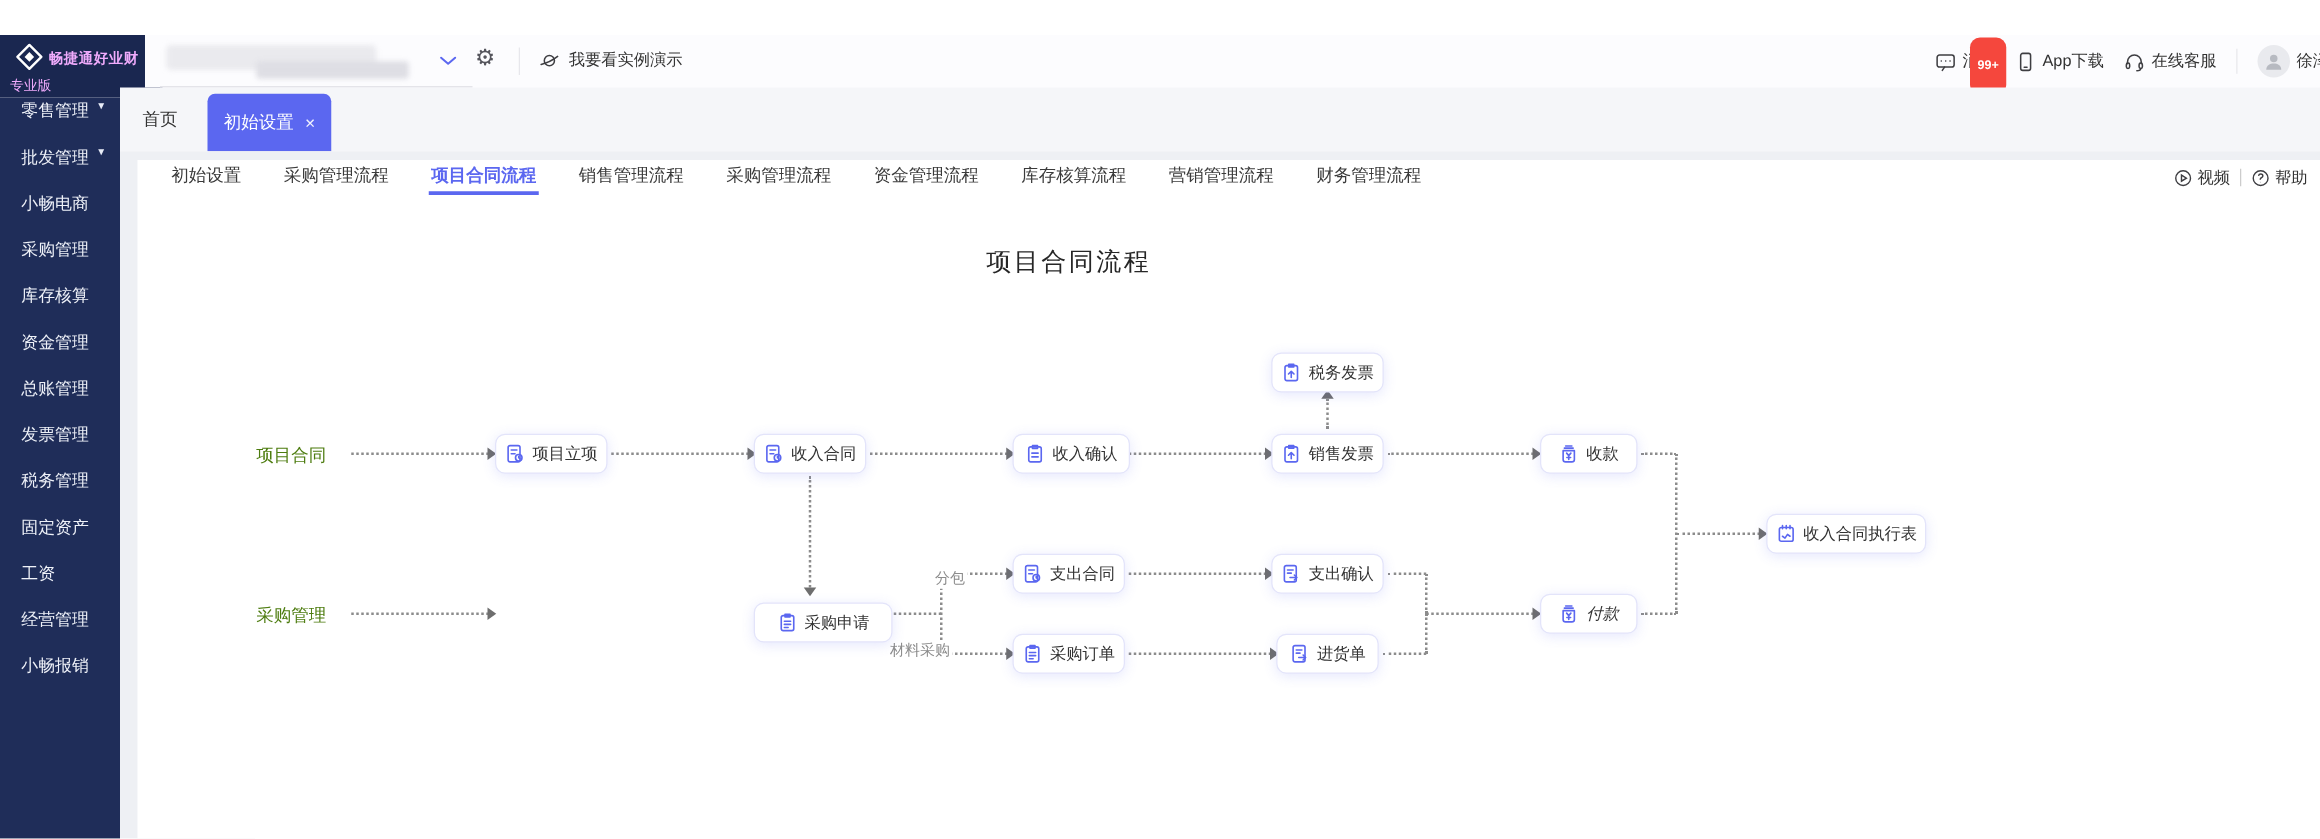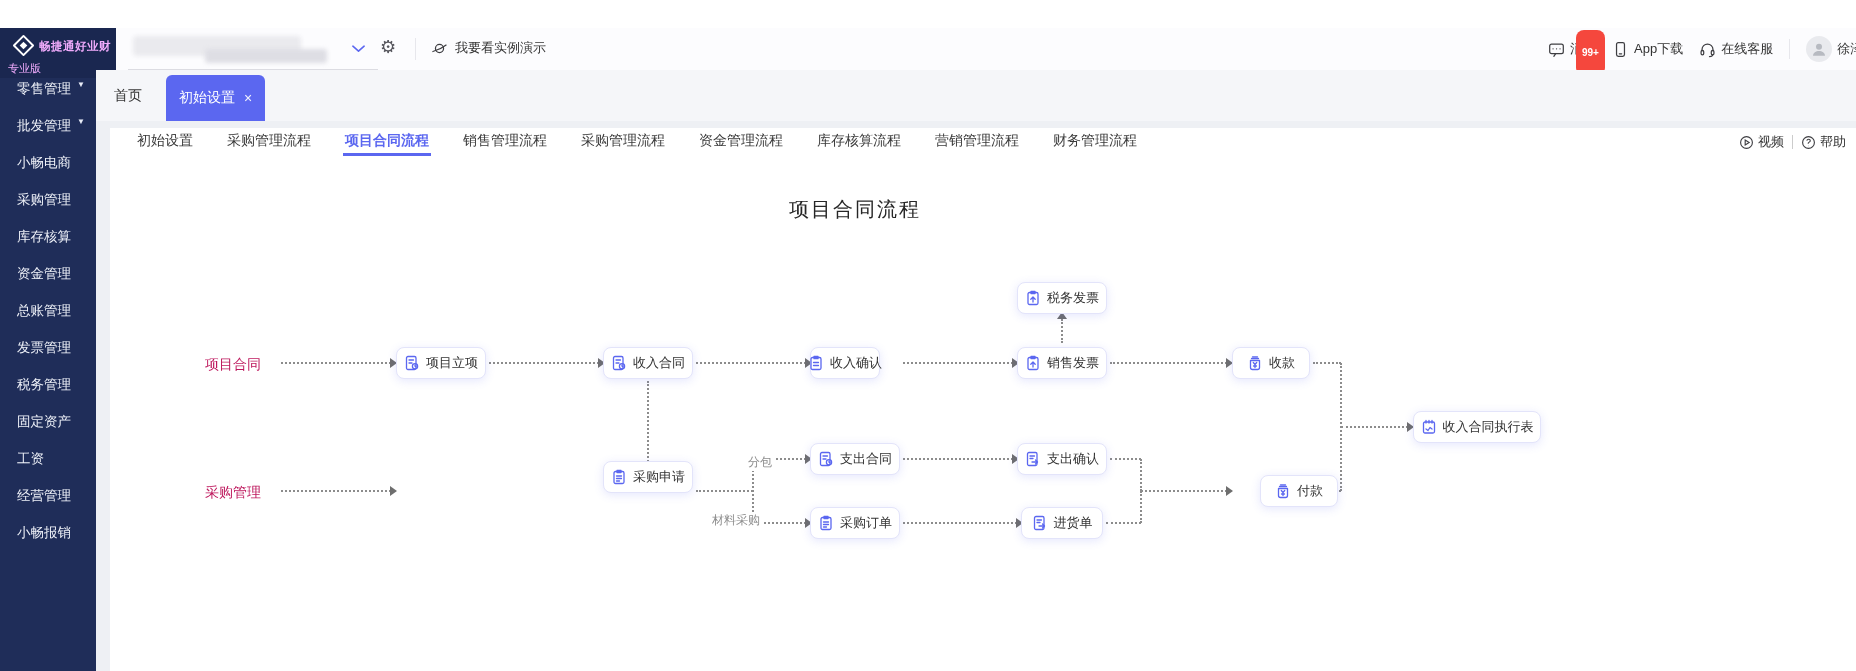--- a/index.html
+++ b/index.html
@@ -51,21 +51,21 @@
   .sr-div{width:1px;height:14px;background:#ccc;}
   
   .flow-title{position:absolute;left:605px;top:196px;width:500px;text-align:center;font-size:20px;color:#262626;letter-spacing:2px;}
   .flow-layer{position:absolute;left:0;top:0;width:1856px;height:671px;pointer-events:none;}
   .flow-node{position:absolute;height:32px;background:#fff;border:1px solid var(--node-border,#e3e4fa);border-radius:8px;
              box-shadow:0 2px 10px rgba(91,103,240,.16);display:flex;align-items:center;justify-content:center;gap:6px;
              font-size:13px;color:#333;box-sizing:border-box;cursor:pointer;pointer-events:auto;white-space:nowrap;}
   .node-icon{width:16px;height:16px;display:flex;}
   .node-icon svg{width:16px;height:16px;}
   .node-icon svg *{fill:none;stroke:var(--accent,#5b67f0);stroke-width:1.3;stroke-linecap:round;stroke-linejoin:round;}
-  .row-label{position:absolute;font-size:14px;color:#be185d;}
+  .row-label{position:absolute;font-size:14px;color:#4d7c0f;}
   .edge-h{position:absolute;border-top:2px dotted var(--line,#8c8c8c);height:0;}
   .edge-v{position:absolute;border-left:2px dotted var(--line,#8c8c8c);width:0;}
   .arr{position:absolute;width:0;height:0;}
   .arr.r{border-top:5px solid transparent;border-bottom:5px solid transparent;border-left:7px solid #6e6e6e;}
   .arr.u{border-left:5px solid transparent;border-right:5px solid transparent;border-bottom:7px solid #6e6e6e;}
   .arr.d{border-left:5px solid transparent;border-right:5px solid transparent;border-top:7px solid #6e6e6e;}
   .edge-label{position:absolute;font-size:12px;color:#8c8c8c;background:#fff;padding:0 2px;white-space:nowrap;}
 </style>
 </head>
 <body>
@@ -282,21 +282,21 @@
         <span class="node-icon">
           <svg viewBox="0 0 16 16">
             <rect x="2.5" y="1.5" width="9.5" height="13" rx="1.5"></rect>
             <path d="M5 5h4.5M5 8h3"></path>
             <circle cx="11" cy="11.2" r="2.6"></circle>
             <path d="M11 10v1.2l.9.5"></path>
           </svg>
         </span>
         <span>收入合同</span>
       </div>
-      <div class="flow-node" style="left: 810px; top: 347px; width: 70px;">
+      <div class="flow-node" style="left: 810px; top: 347px; width: 94px;">
         <span class="node-icon">
           <svg viewBox="0 0 16 16">
             <rect x="3" y="2.5" width="10" height="12" rx="1.5"></rect>
             <path d="M6 1.5h4v2.2H6z"></path>
             <path d="M5.5 7.5h5M5.5 10.5h5"></path>
           </svg>
         </span>
         <span>收入确认</span>
       </div>
       <div class="flow-node" style="left: 1017px; top: 282px; width: 90px;">
@@ -332,21 +332,21 @@
       <div class="flow-node" style="left: 1413px; top: 411px; width: 128px;">
         <span class="node-icon">
           <svg viewBox="0 0 16 16">
             <rect x="2.5" y="3" width="11" height="11" rx="1.5"></rect>
             <path d="M5 1.5V4M8 1.5V4M11 1.5V4"></path>
             <path d="M5 10l2 1.5 2-3 2 1.5"></path>
           </svg>
         </span>
         <span>收入合同执行表</span>
       </div>
-      <div class="flow-node" style="left: 603px; top: 461px; width: 90px;">
+      <div class="flow-node" style="left: 603px; top: 482px; width: 111px;">
         <span class="node-icon">
           <svg viewBox="0 0 16 16">
             <rect x="3" y="2.5" width="10" height="12" rx="1.5"></rect>
             <path d="M6 1.5h4v2H6z"></path>
             <path d="M5.5 7h5M5.5 9.5h5M5.5 12h3"></path>
           </svg>
         </span>
         <span>采购申请</span>
       </div>
       <div class="flow-node" style="left: 810px; top: 443px; width: 90px;">
@@ -383,21 +383,21 @@
       <div class="flow-node" style="left: 1021px; top: 507px; width: 82px;">
         <span class="node-icon">
           <svg viewBox="0 0 16 16">
             <rect x="2.5" y="1.5" width="9.5" height="13" rx="1.5"></rect>
             <path d="M5 5h4.5M5 7.5h3"></path>
             <path d="M7 11h5.5M10.5 9l2 2-2 2"></path>
           </svg>
         </span>
         <span>进货单</span>
       </div>
-      <div class="flow-node" style="left: 1260px; top: 475px; width: 78px;">
+      <div class="flow-node" style="left: 1232px; top: 475px; width: 78px; font-style: italic;">
         <span class="node-icon">
           <svg viewBox="0 0 16 16">
             <path d="M3.5 5.5h9v7a2 2 0 0 1-2 2h-5a2 2 0 0 1-2-2z"></path>
             <path d="M4.5 3.5h7M5.5 1.8h5"></path>
             <path d="M6.3 7.5L8 9.5l1.7-2M8 9.5v3M6.5 11h3"></path>
           </svg>
         </span>
         <span>付款</span>
       </div>
     </div>

